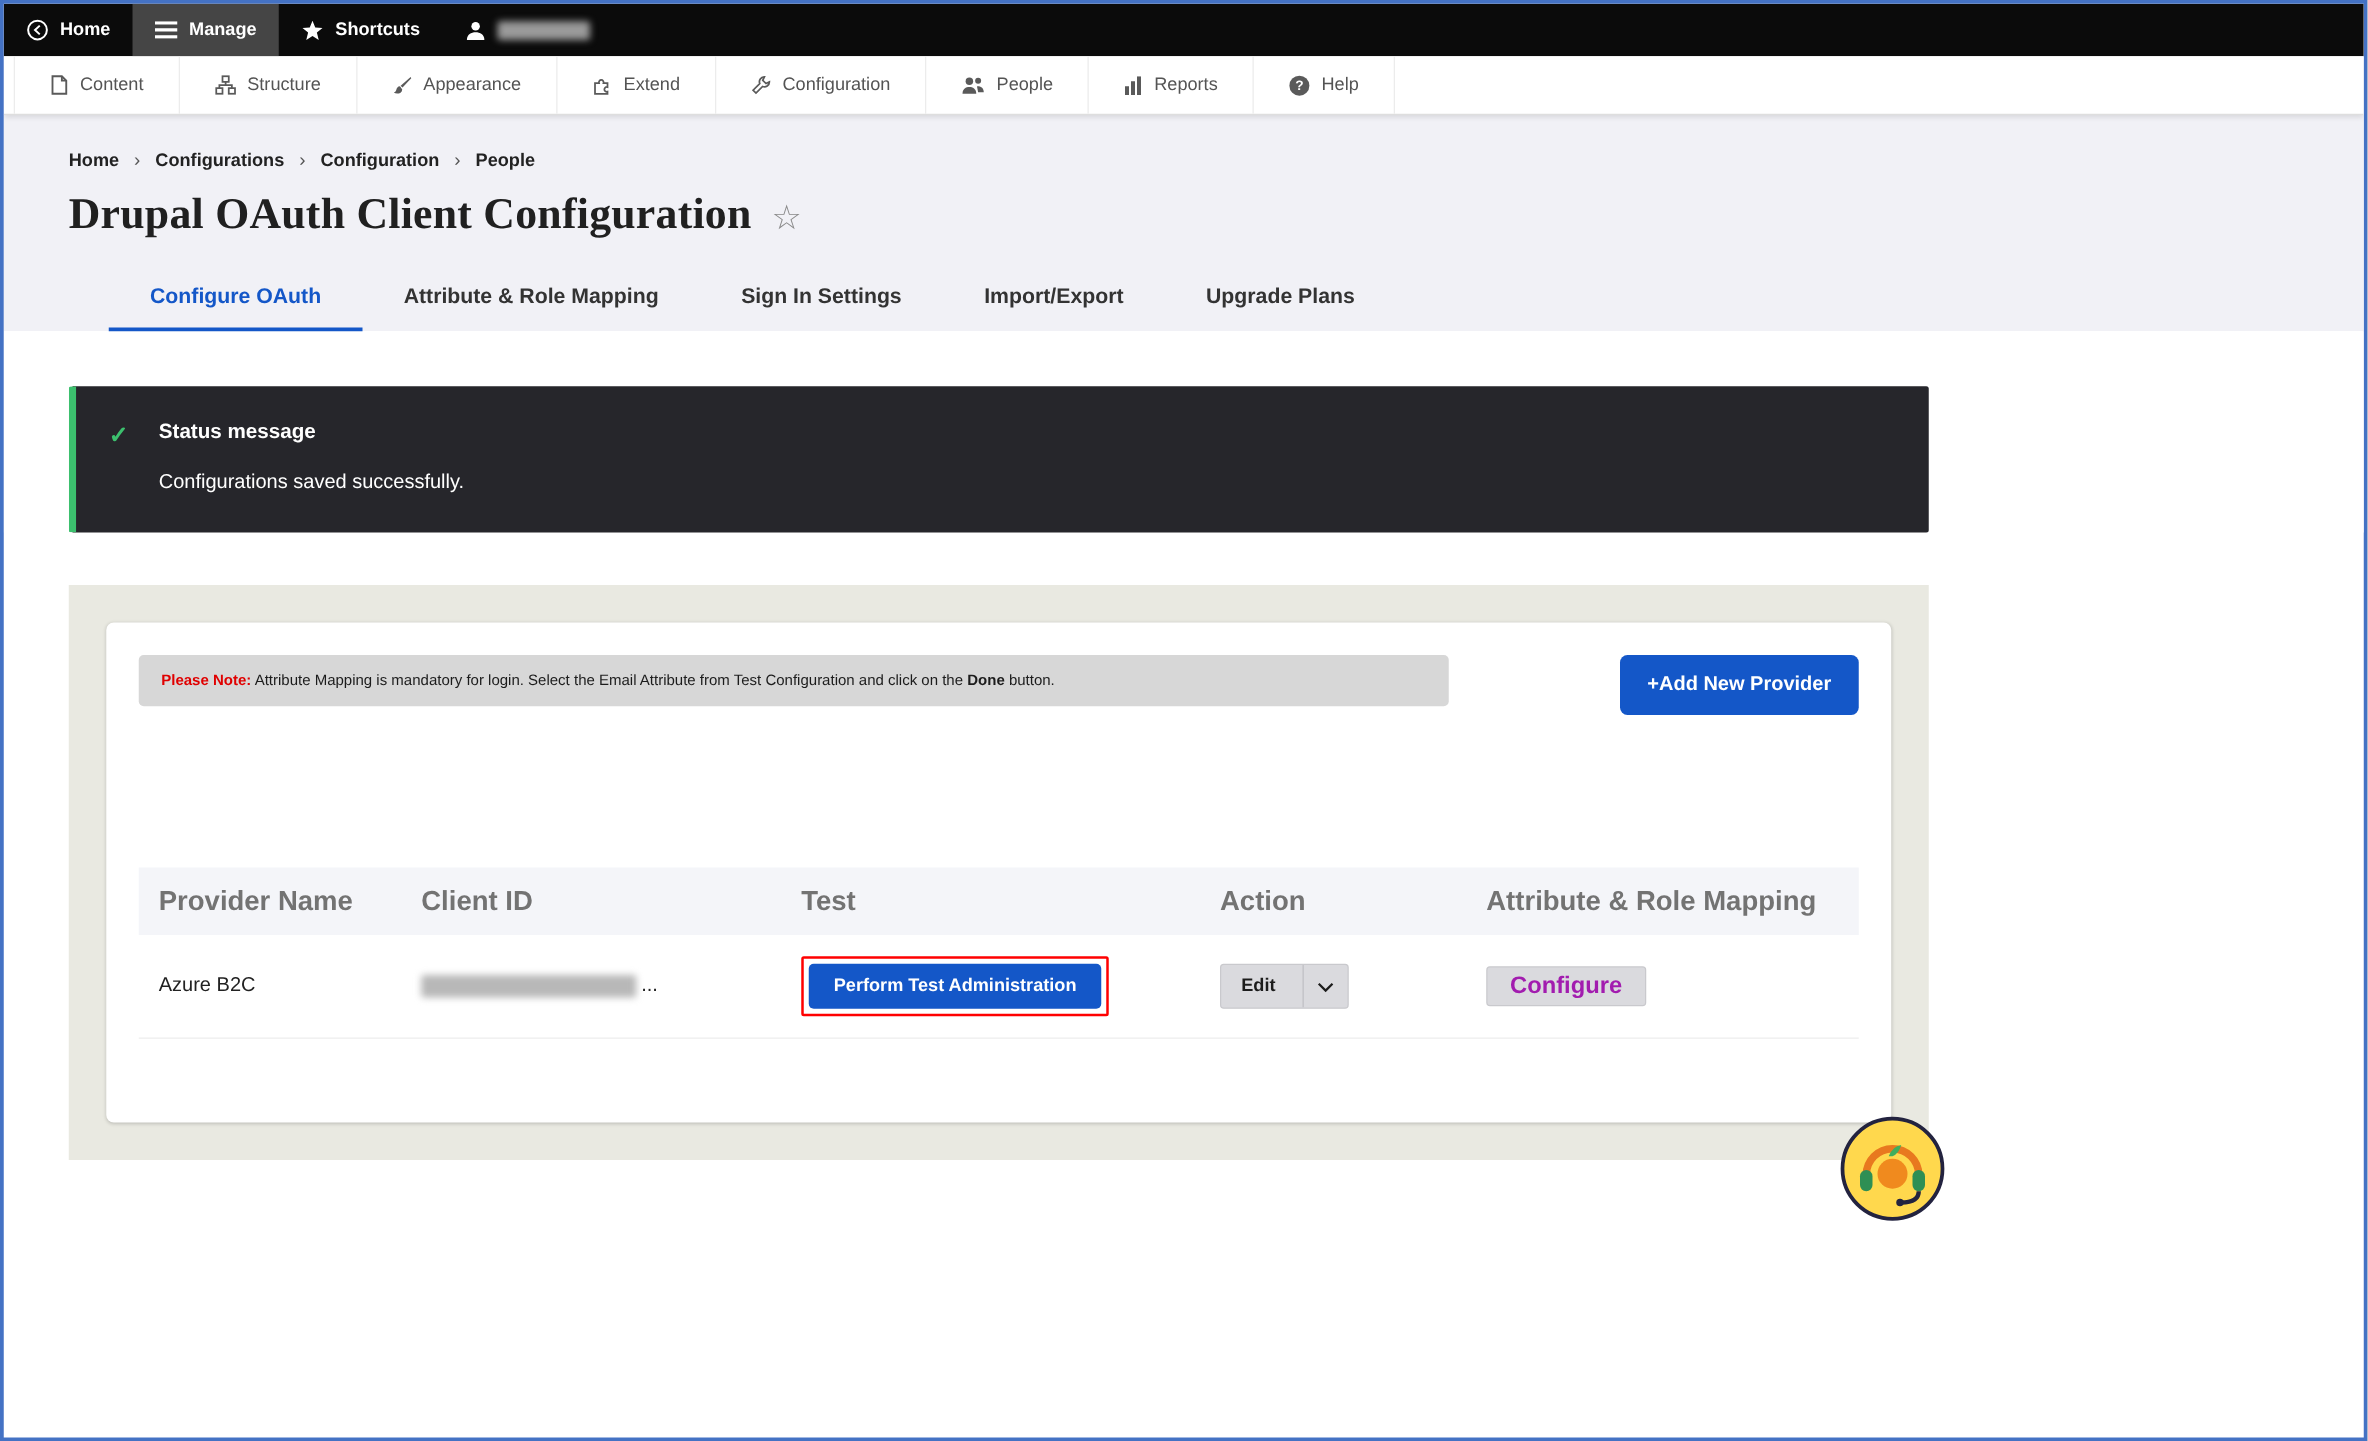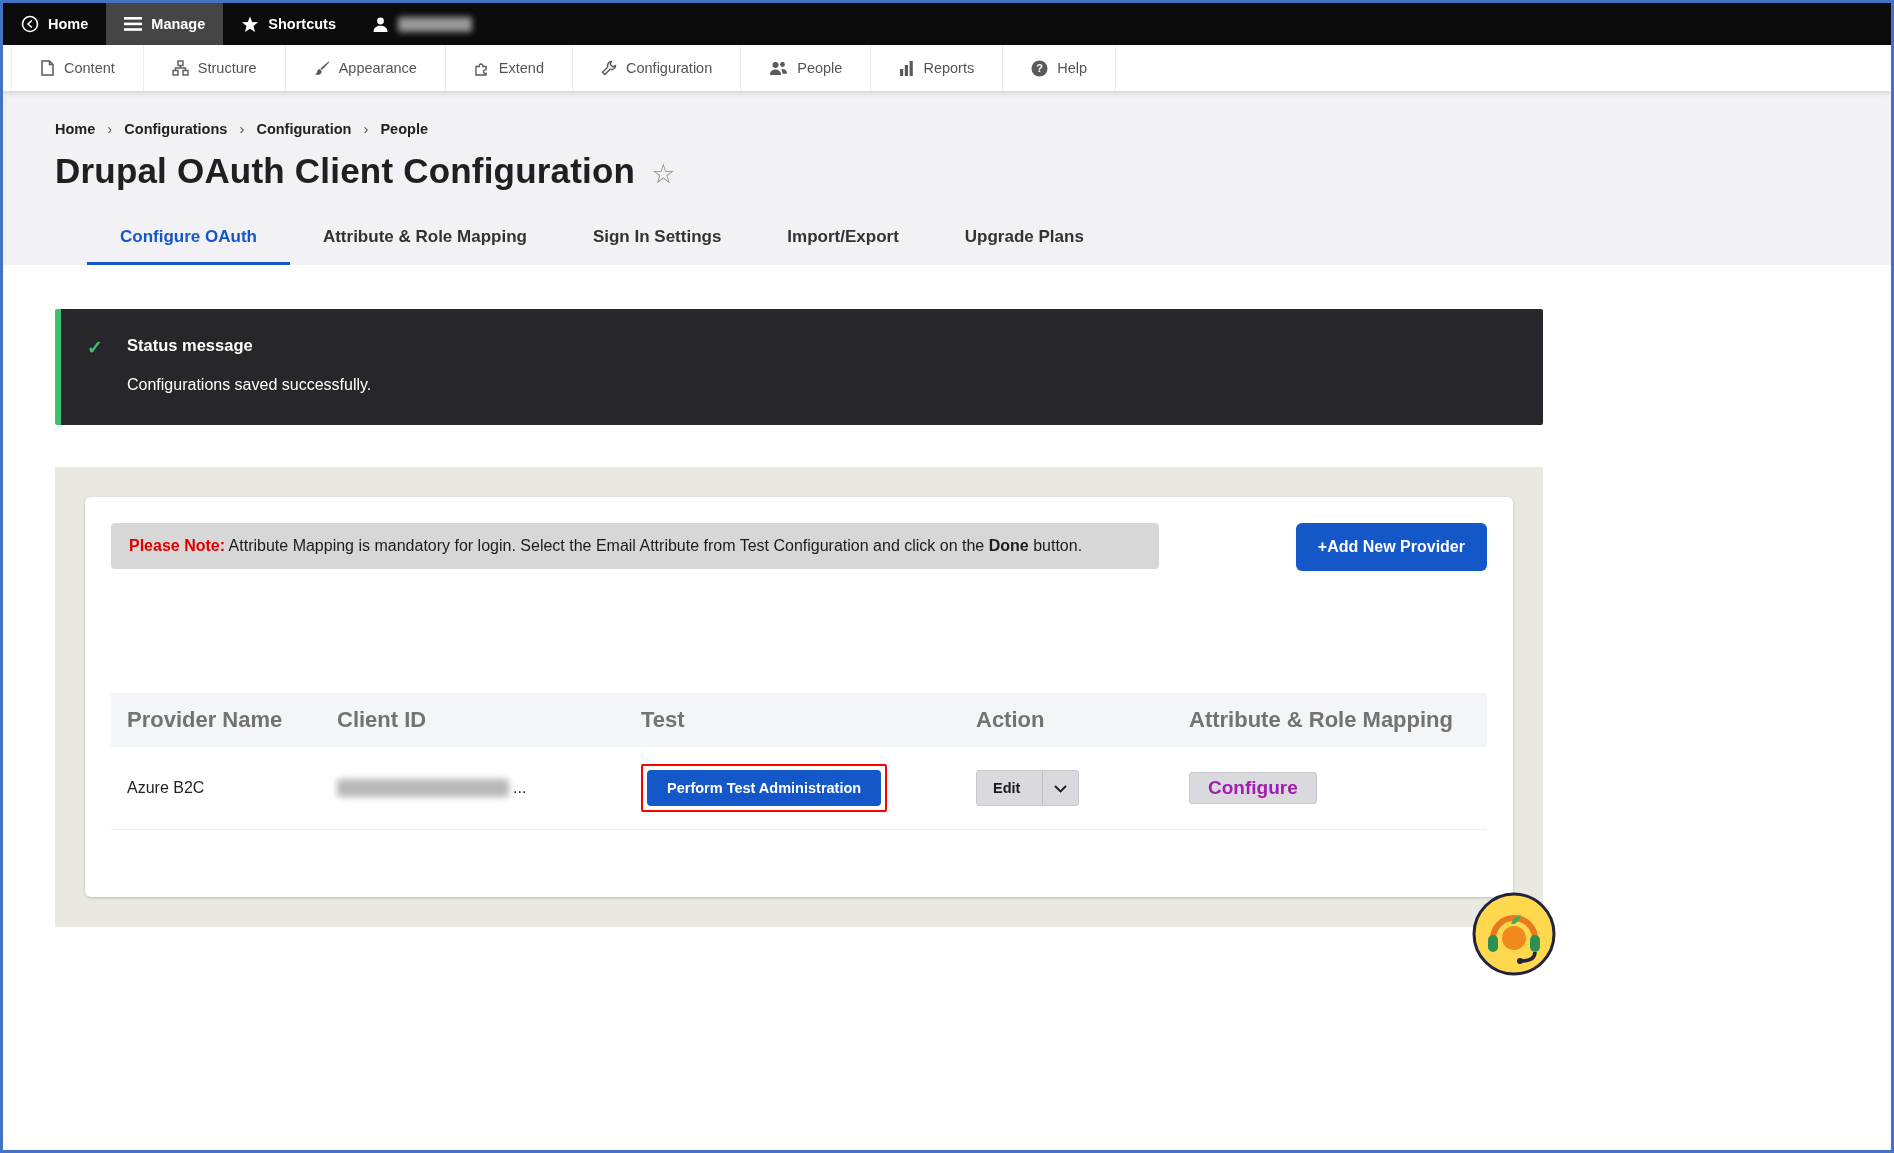--- a/index.html
+++ b/index.html
@@ -33,21 +33,21 @@
     font-size:14.5px; border-right:1px solid #ececec; cursor:pointer;
   }
   .tb-item:first-child { border-left:1px solid #ececec; }
   .tb-item svg { display:block; color:#5a5a5a; }
 
   
   .head-section { background:#f1f1f6; padding:28px 0 0 52px; }
   .breadcrumb { display:flex; align-items:center; font-size:14.5px; font-weight:bold; color:#222; }
   .breadcrumb .crumb { cursor:pointer; }
   .breadcrumb .sep { margin:0 12px; color:#555; font-weight:normal; font-size:15px; }
-  .page-title-row { display:flex; align-items:center; gap:16px; margin-top:14px; }
+  .page-title-row { display:flex; align-items:center; gap:16px; margin-top:14px;font-family:Liberation Serif, serif; }
   .page-title { font-size:35px; font-weight:bold; color:#202020; letter-spacing:.2px; }
   .fav-star { font-size:27px; color:#8a8a8a; margin-top:6px; cursor:pointer; }
 
   .tabs { display:flex; margin-top:26px; margin-left:32px; }
   .tab {
     padding:10px 33px 15px; font-size:17px; font-weight:bold; color:#333;
     border-bottom:3px solid transparent; cursor:pointer; white-space:nowrap;
   }
   .tab.active { color:#1457c8; border-bottom-color:#1457c8; }
 
@@ -66,21 +66,21 @@
   .content-region {
     margin:42px 0 0 52px; width:1488px; height:460px; background:#e9e9e1;
     padding:30px; position:relative;
   }
   .card {
     background:#fff; height:100%; border-radius:6px; padding:26px;
     box-shadow:0 1px 3px rgba(0,0,0,.18);
   }
   .card-top { display:flex; justify-content:space-between; align-items:flex-start; gap:50px; }
   .note-bar {
-    background:#d7d7d7; border-radius:4px; padding:12px 18px; font-size:16px;
+    background:#d7d7d7; border-radius:4px; padding:12px 18px; font-size:12px;
     color:#1c1c1c; flex:0 1 1048px; line-height:1.4;
   }
   .note-prefix { color:#e00000; font-weight:bold; }
   .note-bold { font-weight:bold; }
   .btn-add {
     background:#1457c8; color:#fff; font-weight:bold; font-size:16px;
     padding:15px 22px; border-radius:6px; border:none; cursor:pointer; white-space:nowrap;
     font-family:inherit;
   }
 

